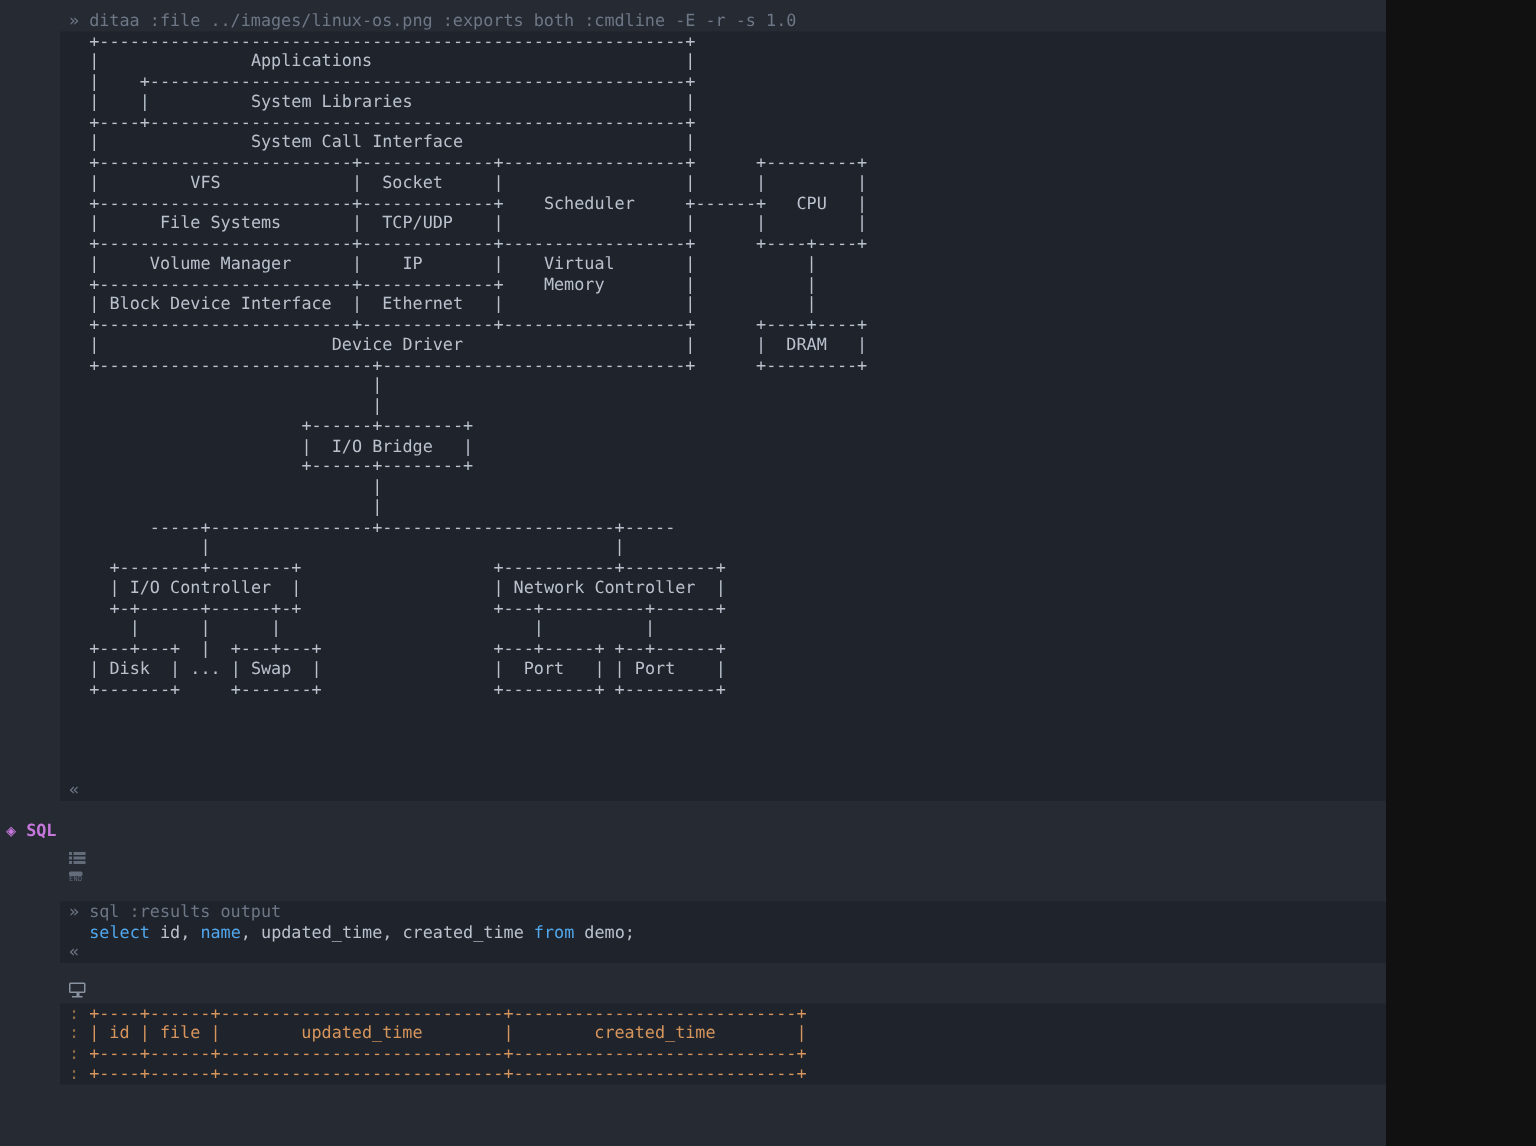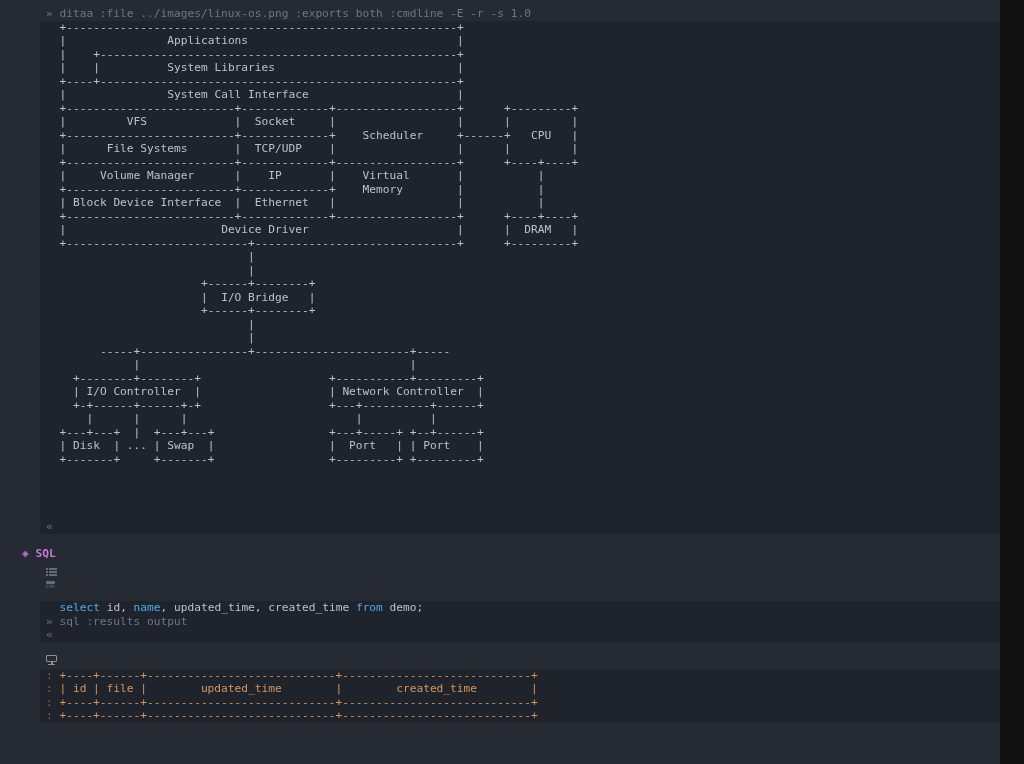--- a/index.html
+++ b/index.html
@@ -3,29 +3,29 @@
 <meta charset="utf-8">
 <style>
   :root{
     --page-bg:#262a33; --block-bg:#1f232b; --text:#bac1cd; --meta:#6e7786;
     --icon:#636c7b; --icon2:#8a93a2; --blue:#51a8ee; --magenta:#c678dd;
     --orange:#d6955c; --colon:#936f49;
   }
   *{box-sizing:border-box}
   body{margin:0;background:#111}
   .screen{
-    position:relative;width:1000px;height:764px;overflow:hidden;
+    position:relative;width:924px;height:764px;overflow:hidden;
     background:var(--page-bg);
     font-family:"DejaVu Sans Mono",monospace;font-size:11.2px;line-height:13.5px;
     color:var(--text);padding-top:7px;
   }
   .line{height:13.5px;white-space:pre}
   .meta{color:var(--meta)}
   .pl46{padding-left:46px}
-  .pl22{padding-left:22px}
+  .pl22{padding-left:4px}
   .marker{display:inline-block;width:13.45px;color:var(--meta)}
   .panel{margin-left:40px;background:var(--block-bg)}
   pre.diagram{
     margin:0;padding:0 0 0 19.5px;white-space:pre;color:var(--text);
     font-family:inherit;font-size:inherit;line-height:13.5px;height:499.5px;overflow:hidden;
   }
   .panel .footer,.panel .header{padding-left:6px}
   .panel .codeline{padding-left:19.5px}
   .kw{color:var(--blue)}
   .heading-title{color:var(--magenta);font-weight:bold}
@@ -101,22 +101,22 @@
   <div class="line pl22"><span class="diamond">◈</span><span class="heading-title">SQL</span></div>
 
   <div class="line pl46"><span class="icon-grid"><span class="r"><span class="d"></span><span class="b"></span></span><span class="r"><span class="d"></span><span class="b"></span></span><span class="r"><span class="d"></span><span class="b"></span></span></span></div>
 
 
   <div class="line pl46"><span class="icon-end"><span class="bar"></span><span class="txt">END</span></span></div>
 
   <div class="spacer"></div>
 
   <div class="panel">
+    <div class="line meta header"><span class="marker">»</span><span>sql :results output</span></div>
     <div class="line codeline" id="sql-code-line"><span class="kw">select</span><span> id, </span><span class="kw">name</span><span>, updated_time, created_time </span><span class="kw">from</span><span> demo;</span></div>
-    <div class="line meta header"><span class="marker">»</span><span>sql :results output</span></div>
     <div class="line footer"><span class="marker">«</span></div>
   </div>
 
   <div class="spacer"></div>
 
   <div class="line pl46"><span class="icon-monitor"><span class="scr"></span><span class="neck"></span><span class="base"></span></span></div>
 
   <div class="panel" id="results-panel">
       <div class="line resrow"><span class="colon" style="padding-left: 6px; width: 19.45px;">:</span><span>+----+------+----------------------------+----------------------------+</span></div>
       <div class="line resrow"><span class="colon" style="padding-left: 6px; width: 19.45px;">:</span><span>| id | file |        updated_time        |        created_time        |</span></div>

